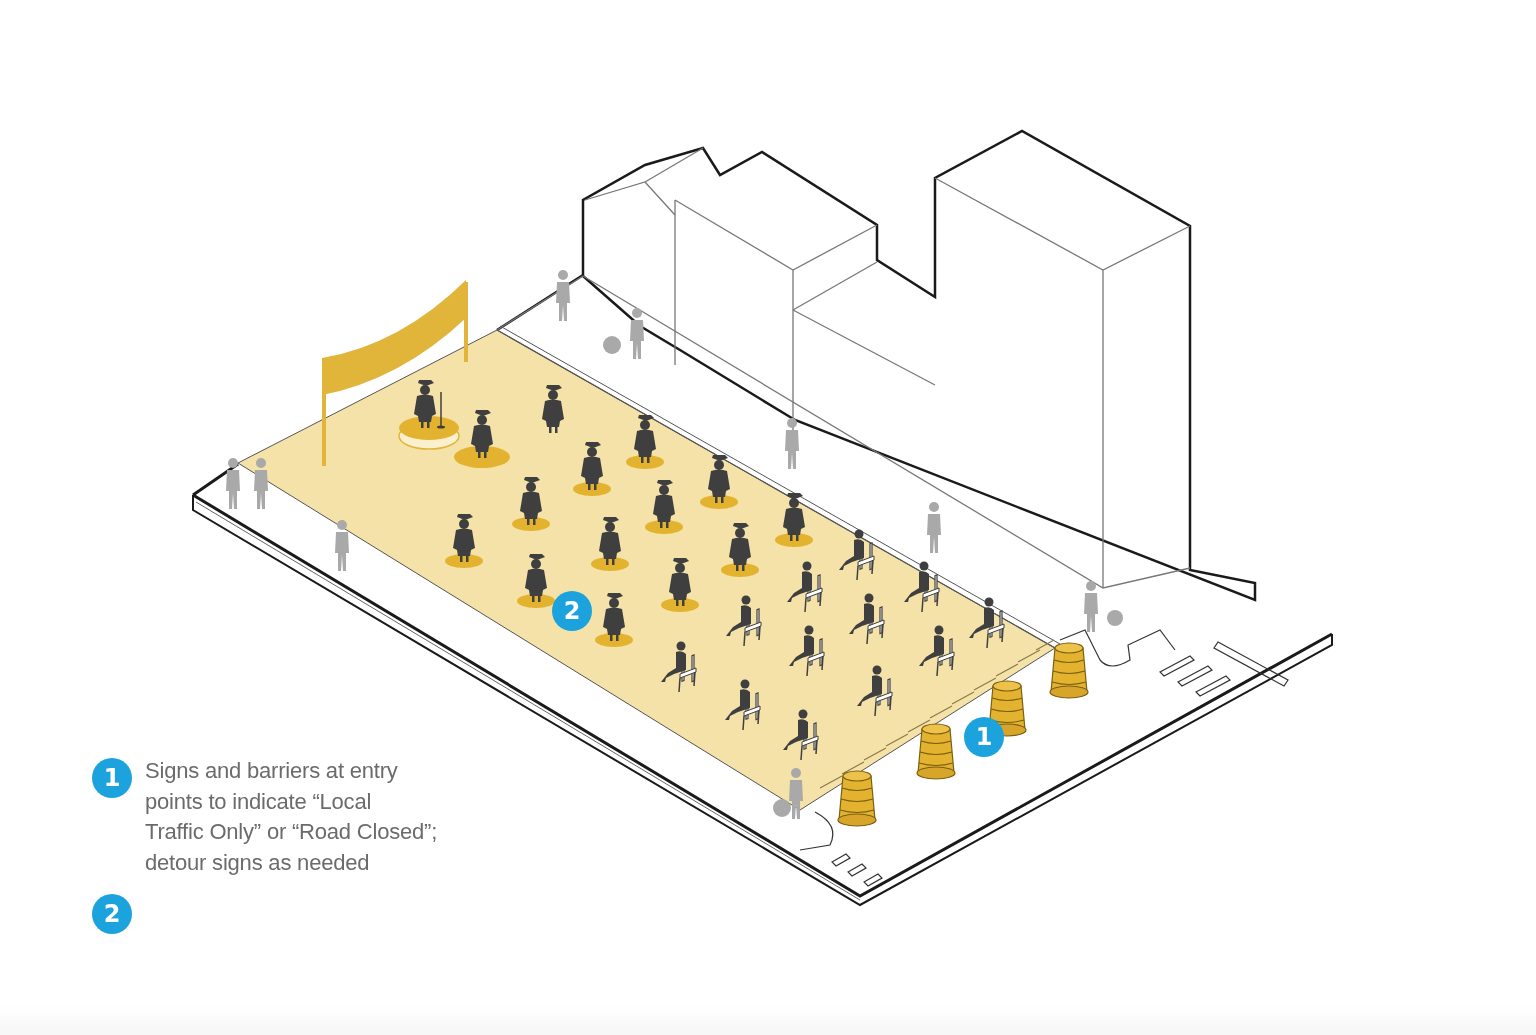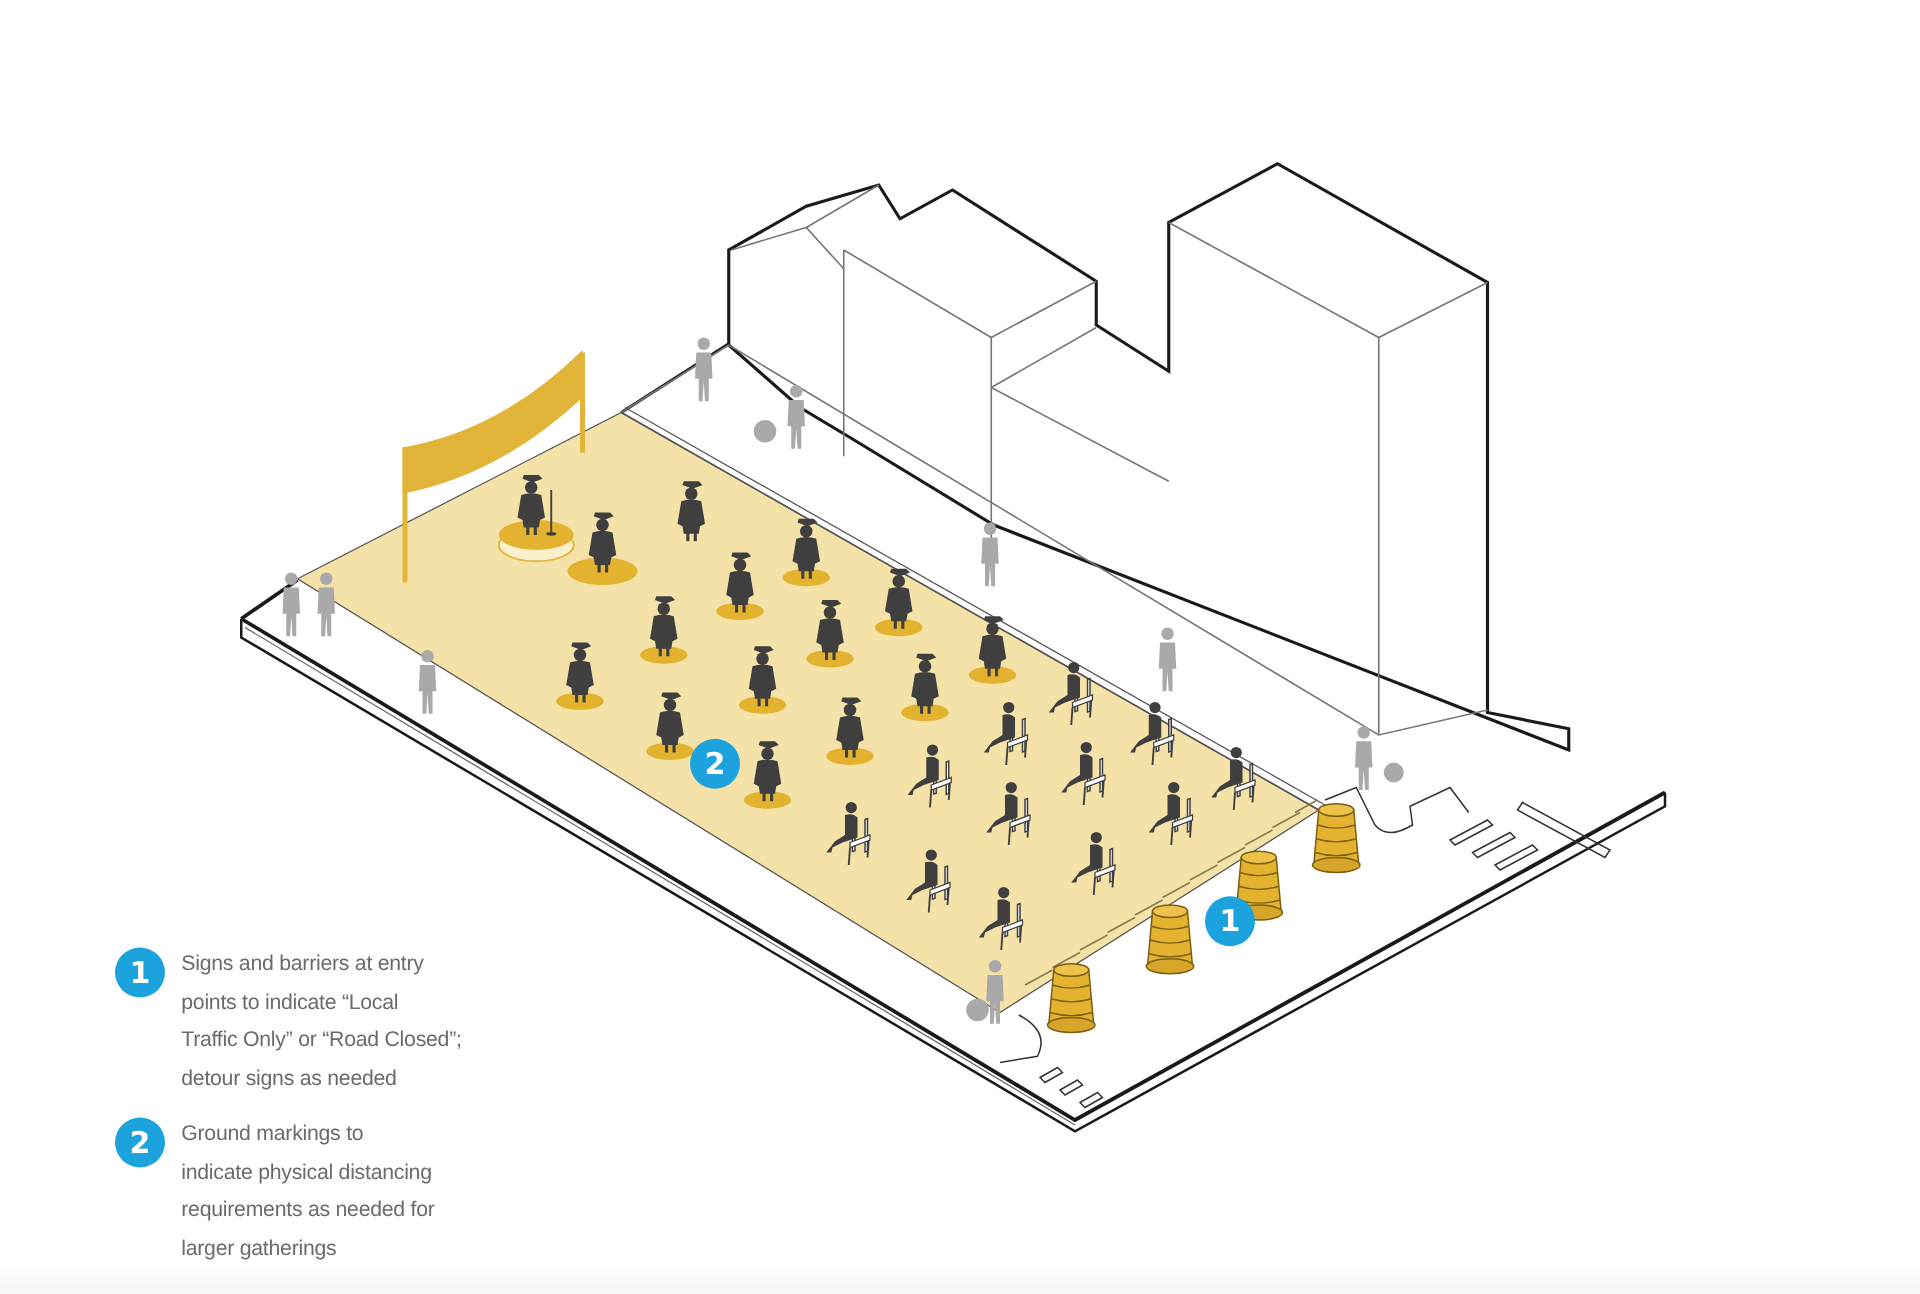--- a/index.html
+++ b/index.html
@@ -10,21 +10,21 @@
   }
   #scene { position: absolute; left: 0; top: 0; width: 1536px; height: 1035px; }
   .legend { position: absolute; left: 92px; top: 756px; width: 400px; }
   .legend-item { position: relative; padding-left: 53px; margin-bottom: 14px; }
   .legend-badge {
     position: absolute; left: 0; top: 2px; width: 40px; height: 40px; border-radius: 50%;
     color: #fff; font-weight: bold; font-size: 24px; line-height: 40px; text-align: center;
     font-family: "DejaVu Sans", sans-serif;
   }
   .legend-text {
-    color: #6b6b6b; font-size: 17px; line-height: 30.5px; letter-spacing: -0.2px;
+    color: #6b6b6b; font-size: 22px; line-height: 30.5px; letter-spacing: -0.2px;
     font-family: "Liberation Sans", sans-serif; white-space: pre-line;
   }
   .callout {
     position: absolute; width: 40px; height: 40px; border-radius: 50%;
     color: #fff; font-weight: bold; font-size: 24px; line-height: 40px; text-align: center;
     font-family: "DejaVu Sans", sans-serif;
   }
 </style>
 </head>
 <body>
@@ -187,18 +187,14 @@
 <div class="legend">
   <div class="legend-item">
     <div class="legend-badge" style="background: rgb(28, 163, 221);">1</div>
     <div class="legend-text" style="color: rgb(107, 107, 107);">Signs and barriers at entry
 points to indicate “Local
 Traffic Only” or “Road Closed”;
 detour signs as needed</div>
   </div>
   <div class="legend-item">
     <div class="legend-badge" style="background: rgb(28, 163, 221);">2</div>
-    <div class="legend-text" style="color: rgb(107, 107, 107);">Ground markings to
-indicate physical distancing
-requirements as needed for
-larger gatherings</div>
   </div>
 </div>
 
 </body></html>

